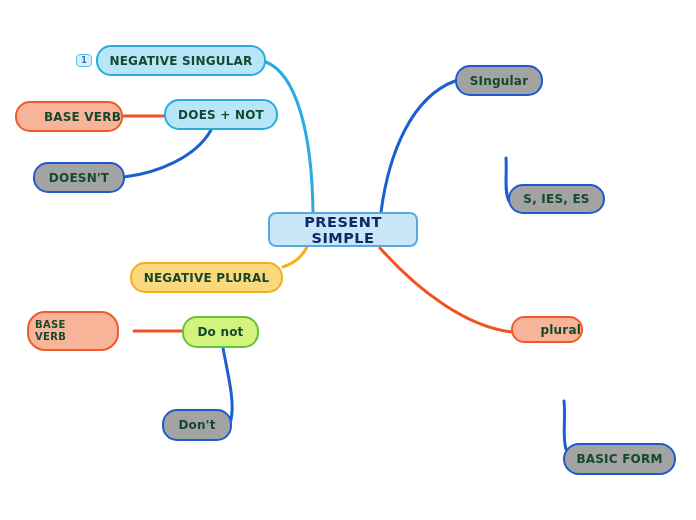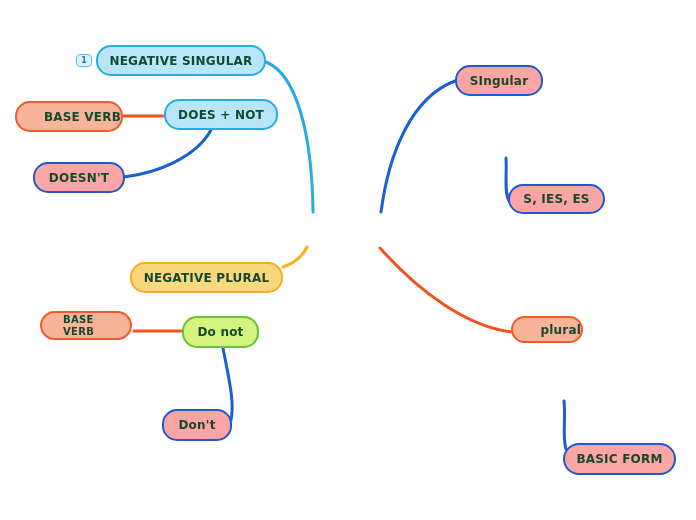--- a/index.html
+++ b/index.html
@@ -16,21 +16,21 @@
 
   .node {
     position:absolute;
     display:flex; align-items:center; justify-content:center;
     border:2px solid; border-radius:15px;
     font-weight:bold; font-size:12px; letter-spacing:0.2px;
     color:#14492e; text-align:center; cursor:default;
   }
   .cyan   { background:#b9e5f9; border-color:#29abe2; }
   .salmon { background:#f8b498; border-color:#f1592a;justify-content:flex-end; }
-  .blue   { background:#fca5a5; border-color:#2058cf; }
+  .blue   { background:#a3a3a3; border-color:#2058cf; }
   .yellow { background:#fbd87b; border-color:#f1ae24;margin-top:11px; }
   .green  { background:#d2f37d; border-color:#6cbf36; }
   .center-node {
     background:#c9e7f9; border-color:#5aa9de; border-radius:8px;
     color:#0c2a66; font-size:14.5px; letter-spacing:0.5px;
   }
   .two-line {
     flex-direction:column; align-items:flex-start; justify-content:center;
     text-align:left; line-height:15px;
   }
@@ -74,26 +74,29 @@
   </div>
 
   <div class="node salmon" style="left:15px;top:101px;width:108px;height:31px">
     <span>BASE VERB</span>
   </div>
 
   <div class="node blue" style="left:33px;top:162px;width:92px;height:31px">
     <span>DOESN'T</span>
   </div>
 
+  <div class="node center-node" style="left:268px;top:212px;width:150px;height:35px">
+    <span>PRESENT SIMPLE</span>
+  </div>
 
   <div class="node yellow" style="left:130px;top:251px;width:153px;height:31px">
     <span>NEGATIVE PLURAL</span>
   </div>
 
-  <div class="node salmon two-line small" style="left:40px;top:311px;width:92px;height:29px;border-radius:18px;padding-left:21px">
+  <div class="node salmon two-line small" style="left:27px;top:311px;width:92px;height:40px;border-radius:18px;padding-left:6px">
     <span>BASE</span>
     <span>VERB</span>
   </div>
 
   <div class="node green" style="left:182px;top:316px;width:77px;height:32px">
     <span>Do not</span>
   </div>
 
   <div class="node blue" style="left:162px;top:409px;width:70px;height:32px">
     <span>Don't</span>

